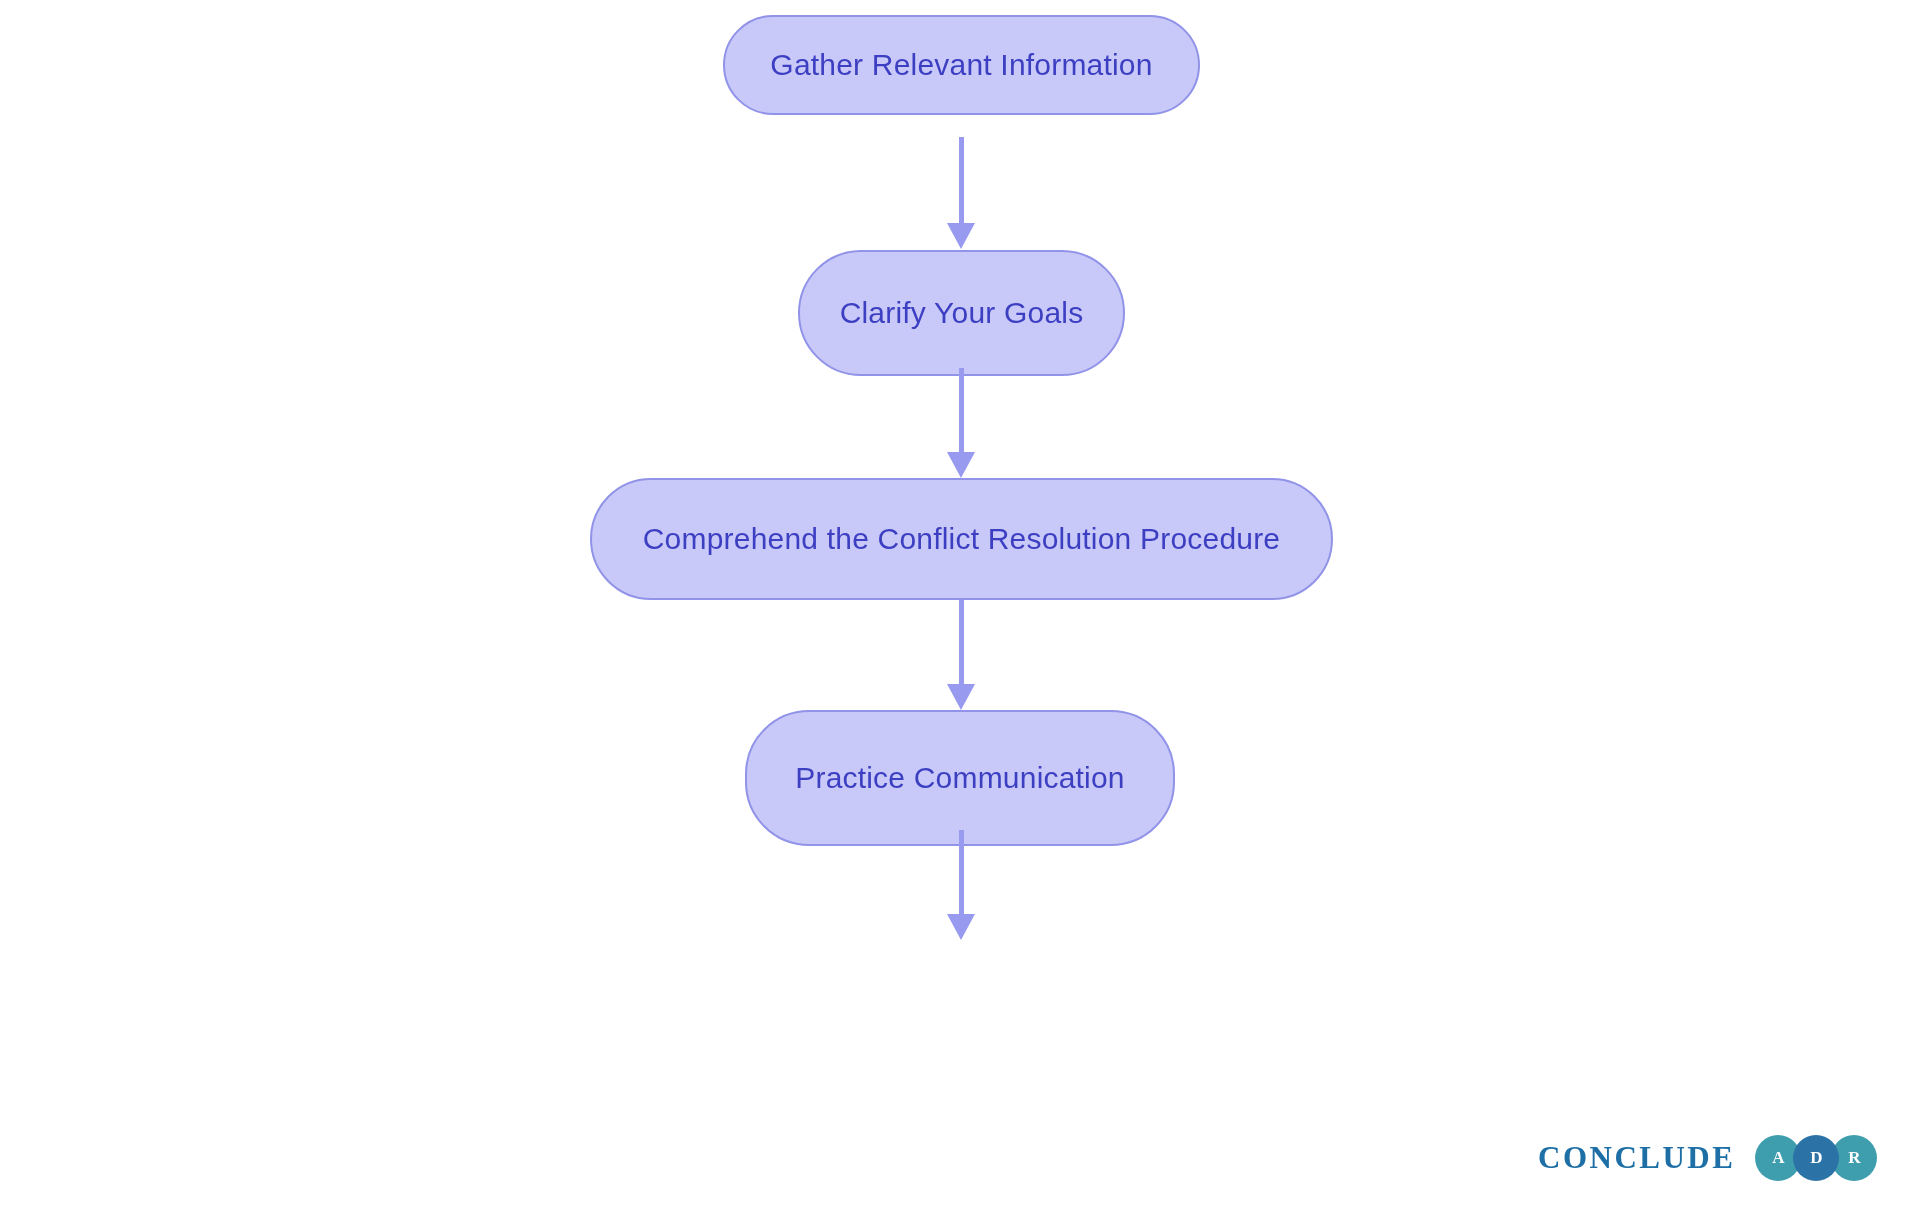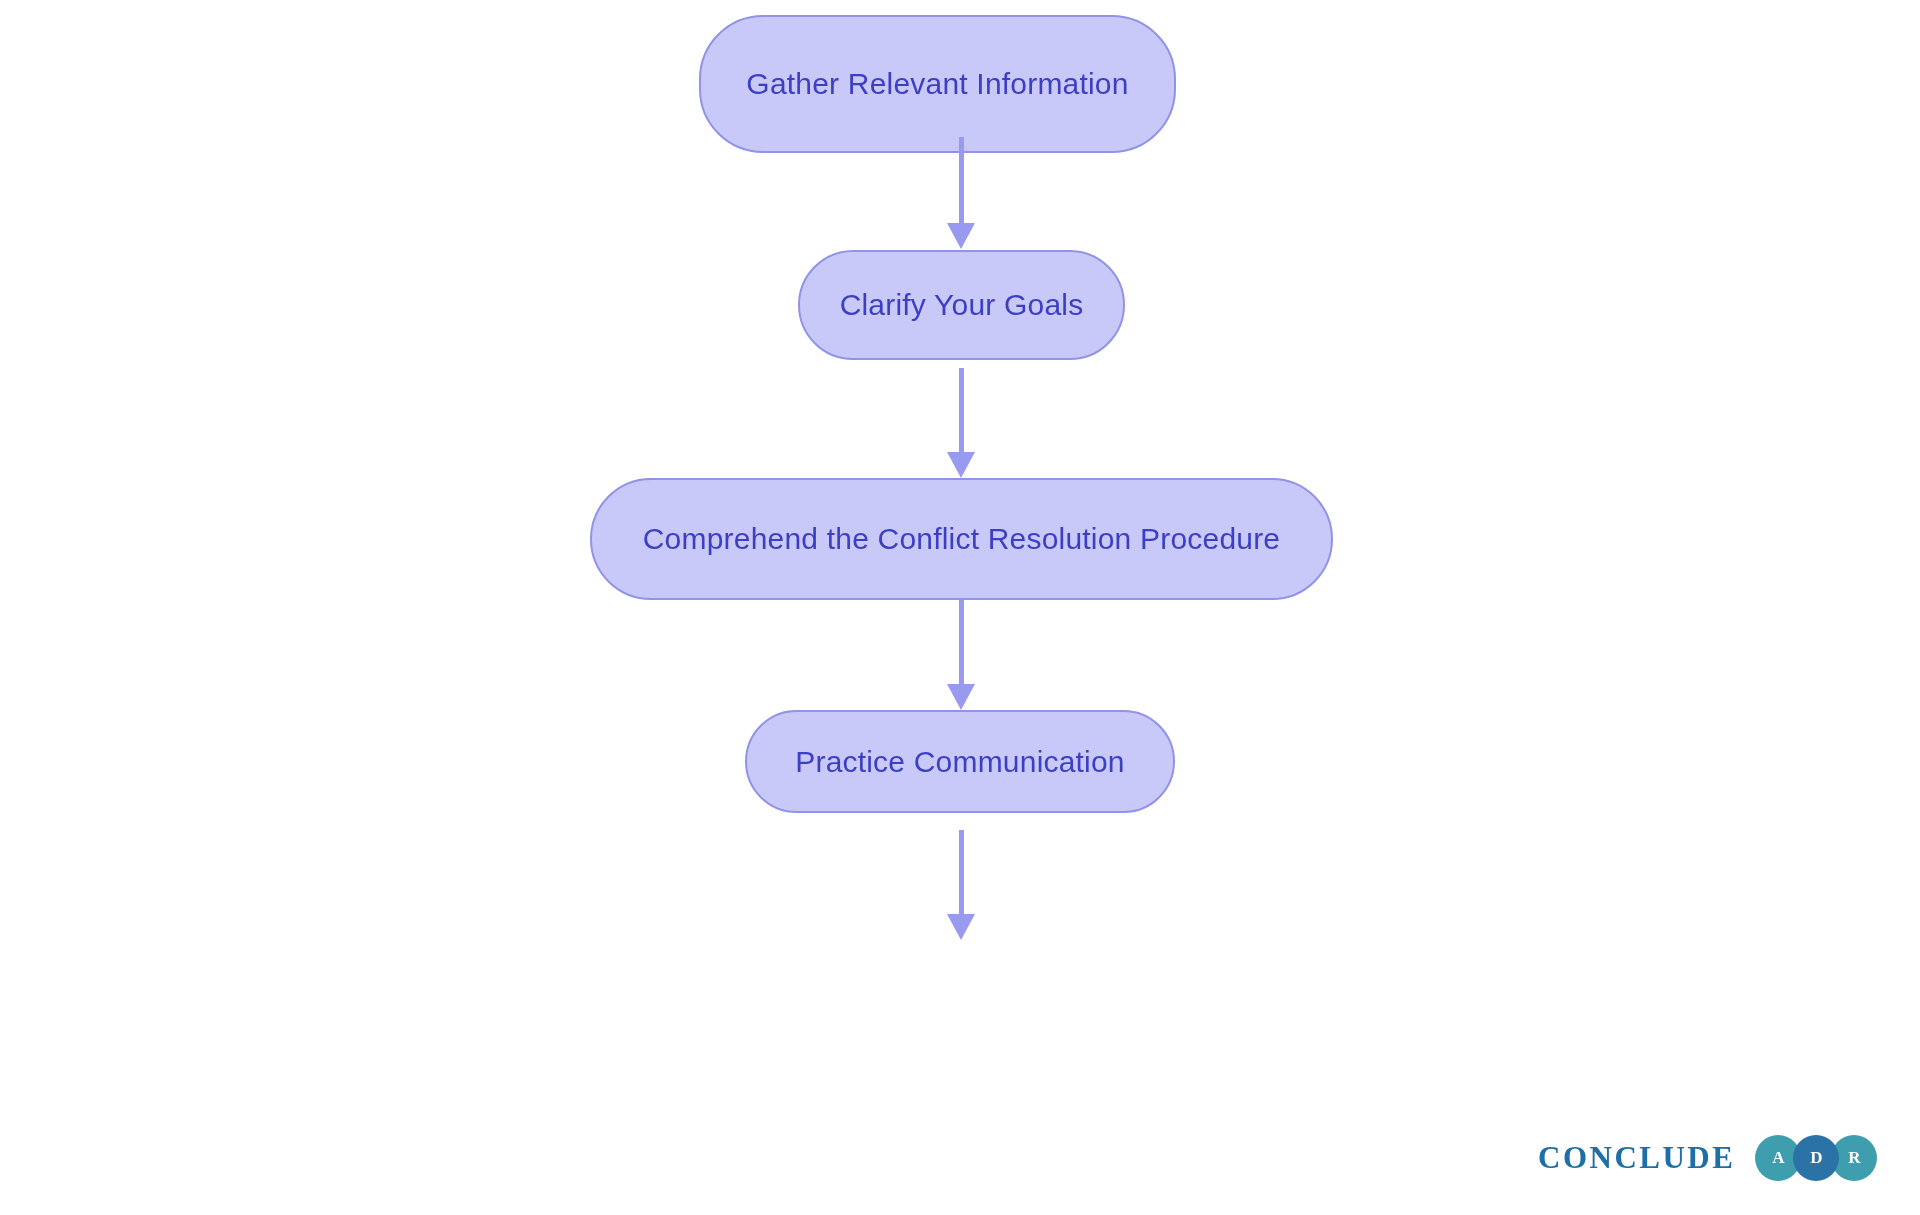--- a/index.html
+++ b/index.html
@@ -36,24 +36,24 @@
     align-items: center;
     justify-content: center;
   }
   .flow-node .node-label {
     color: var(--node-text);
     font-size: 30px;
     font-weight: 400;
     letter-spacing: 0.2px;
     white-space: nowrap;
   }
-  .node-1 { left: 699px; top: 15px;  width: 477px; height: 138px; }
-  .node-2 { left: 798px; top: 250px; width: 327px; height: 110px; }
+  .node-1 { left: 723px; top: 15px;  width: 477px; height: 100px; }
+  .node-2 { left: 798px; top: 250px; width: 327px; height: 126px; }
   .node-3 { left: 590px; top: 478px; width: 743px; height: 122px; }
-  .node-4 { left: 745px; top: 710px; width: 430px; height: 103px; }
+  .node-4 { left: 745px; top: 710px; width: 430px; height: 136px; }
   .node-5 { left: 706px; top: 940px; width: 507px; height: 122px; }
 
   .arrow {
     position: absolute;
     left: 947px;
     width: 28px;
     display: flex;
     flex-direction: column;
     align-items: center;
   }

